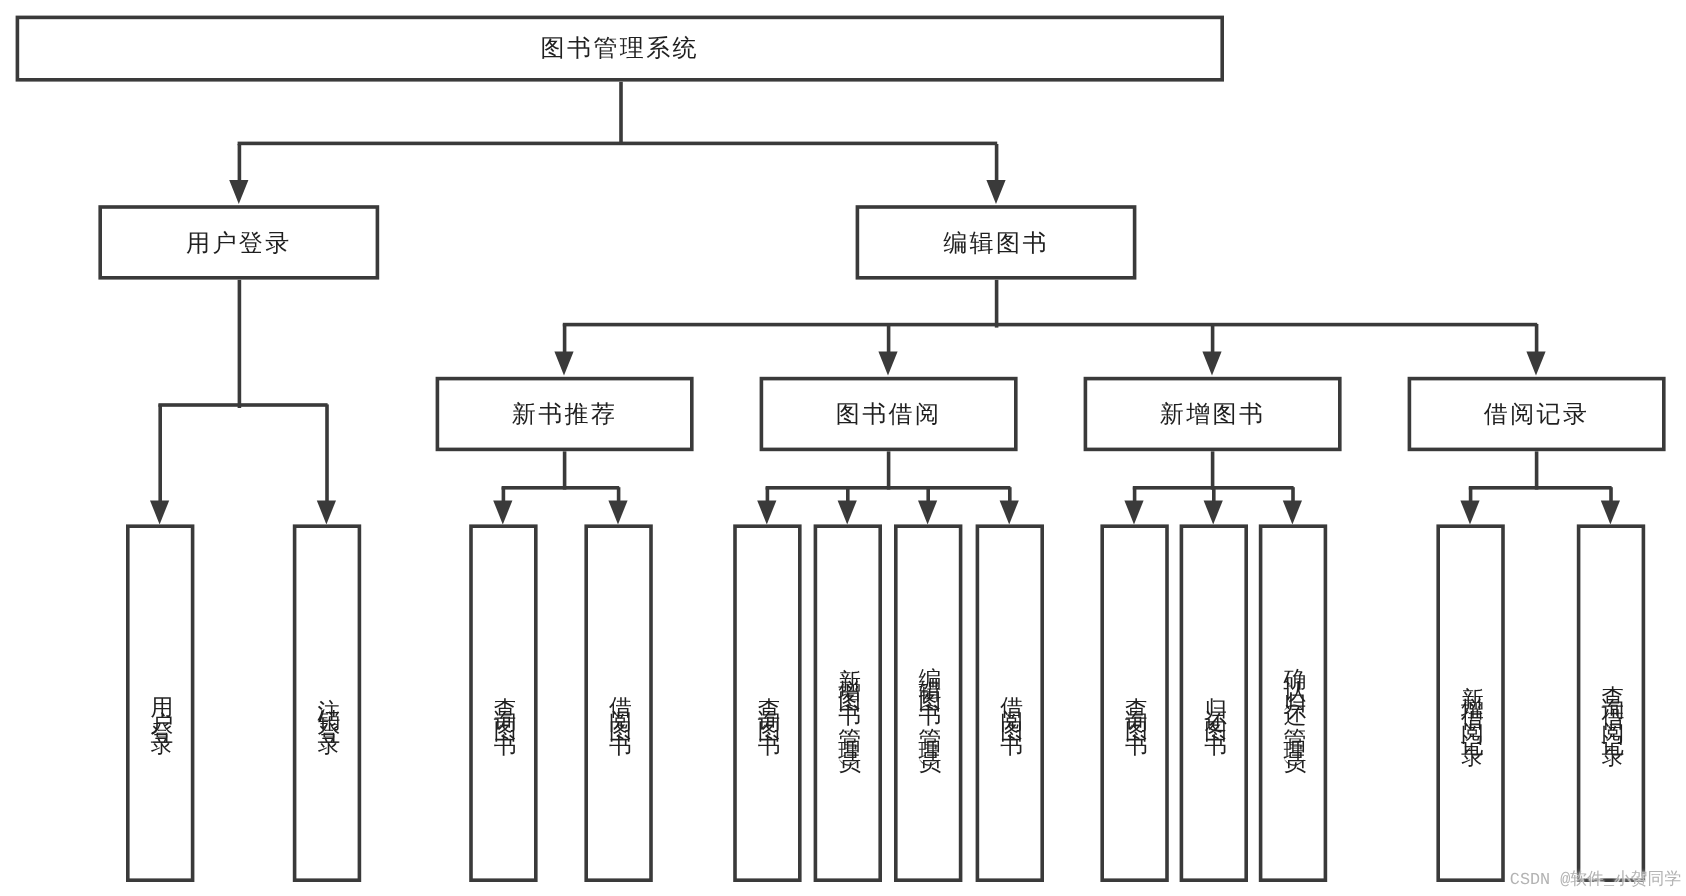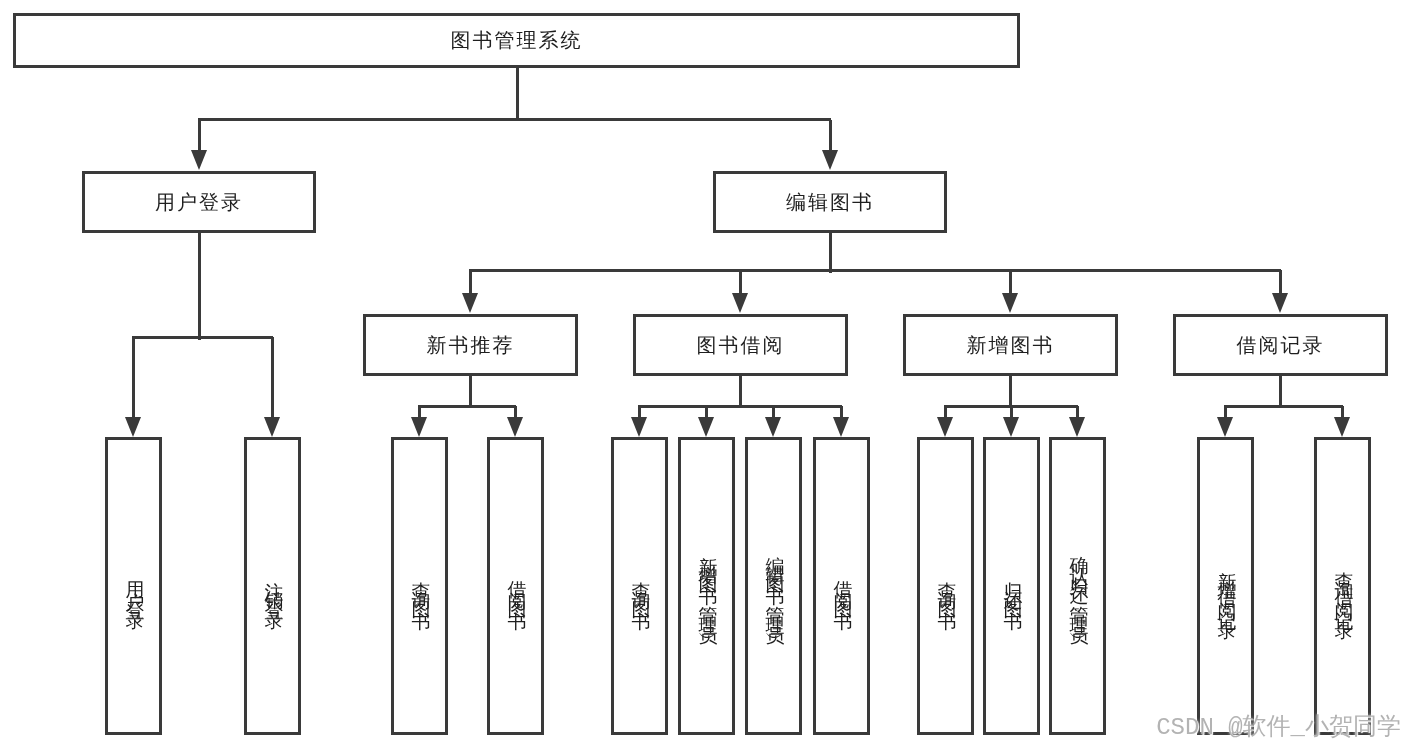--- a/index.html
+++ b/index.html
@@ -52,21 +52,21 @@
     width:0;height:0;
     border-left:8px solid transparent;
     border-right:8px solid transparent;
     border-top:20px solid var(--line);
     z-index:1;
   }
   .watermark{
     position:absolute;
     right:4px;
     bottom:5px;
-    font-size:24px;
+    font-size:14px;
     color:var(--wm);
     text-shadow:0 0 3px #fff,1px 1px 1px #fff;
     z-index:3;
     white-space:nowrap;
   }
 </style>
 </head>
 <body>
 
 <div class="canvas">

